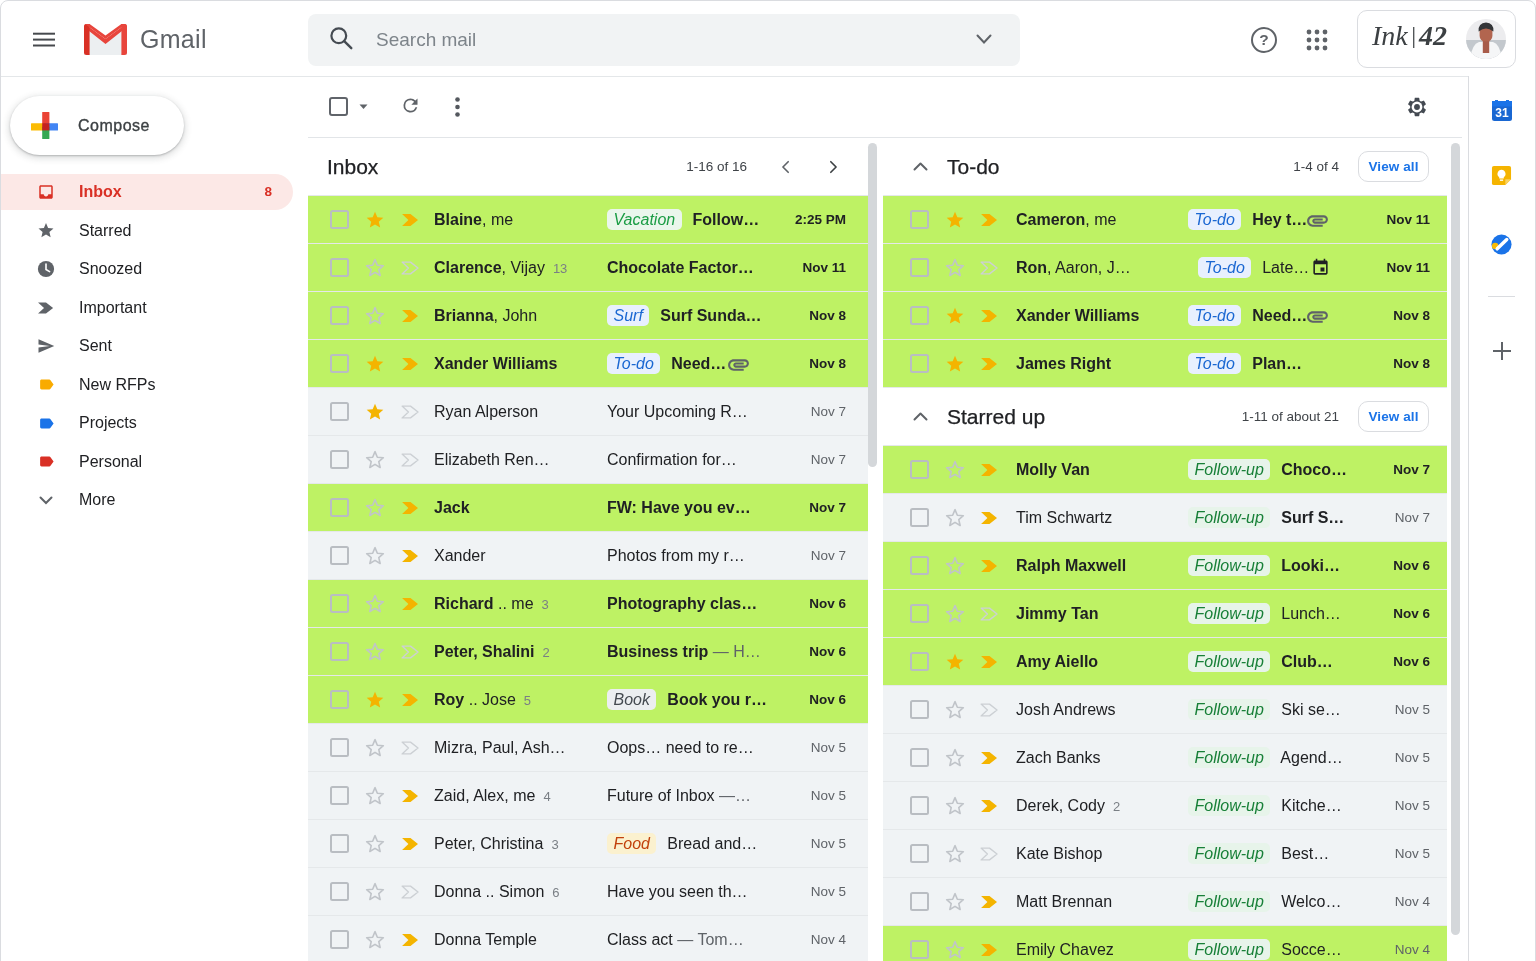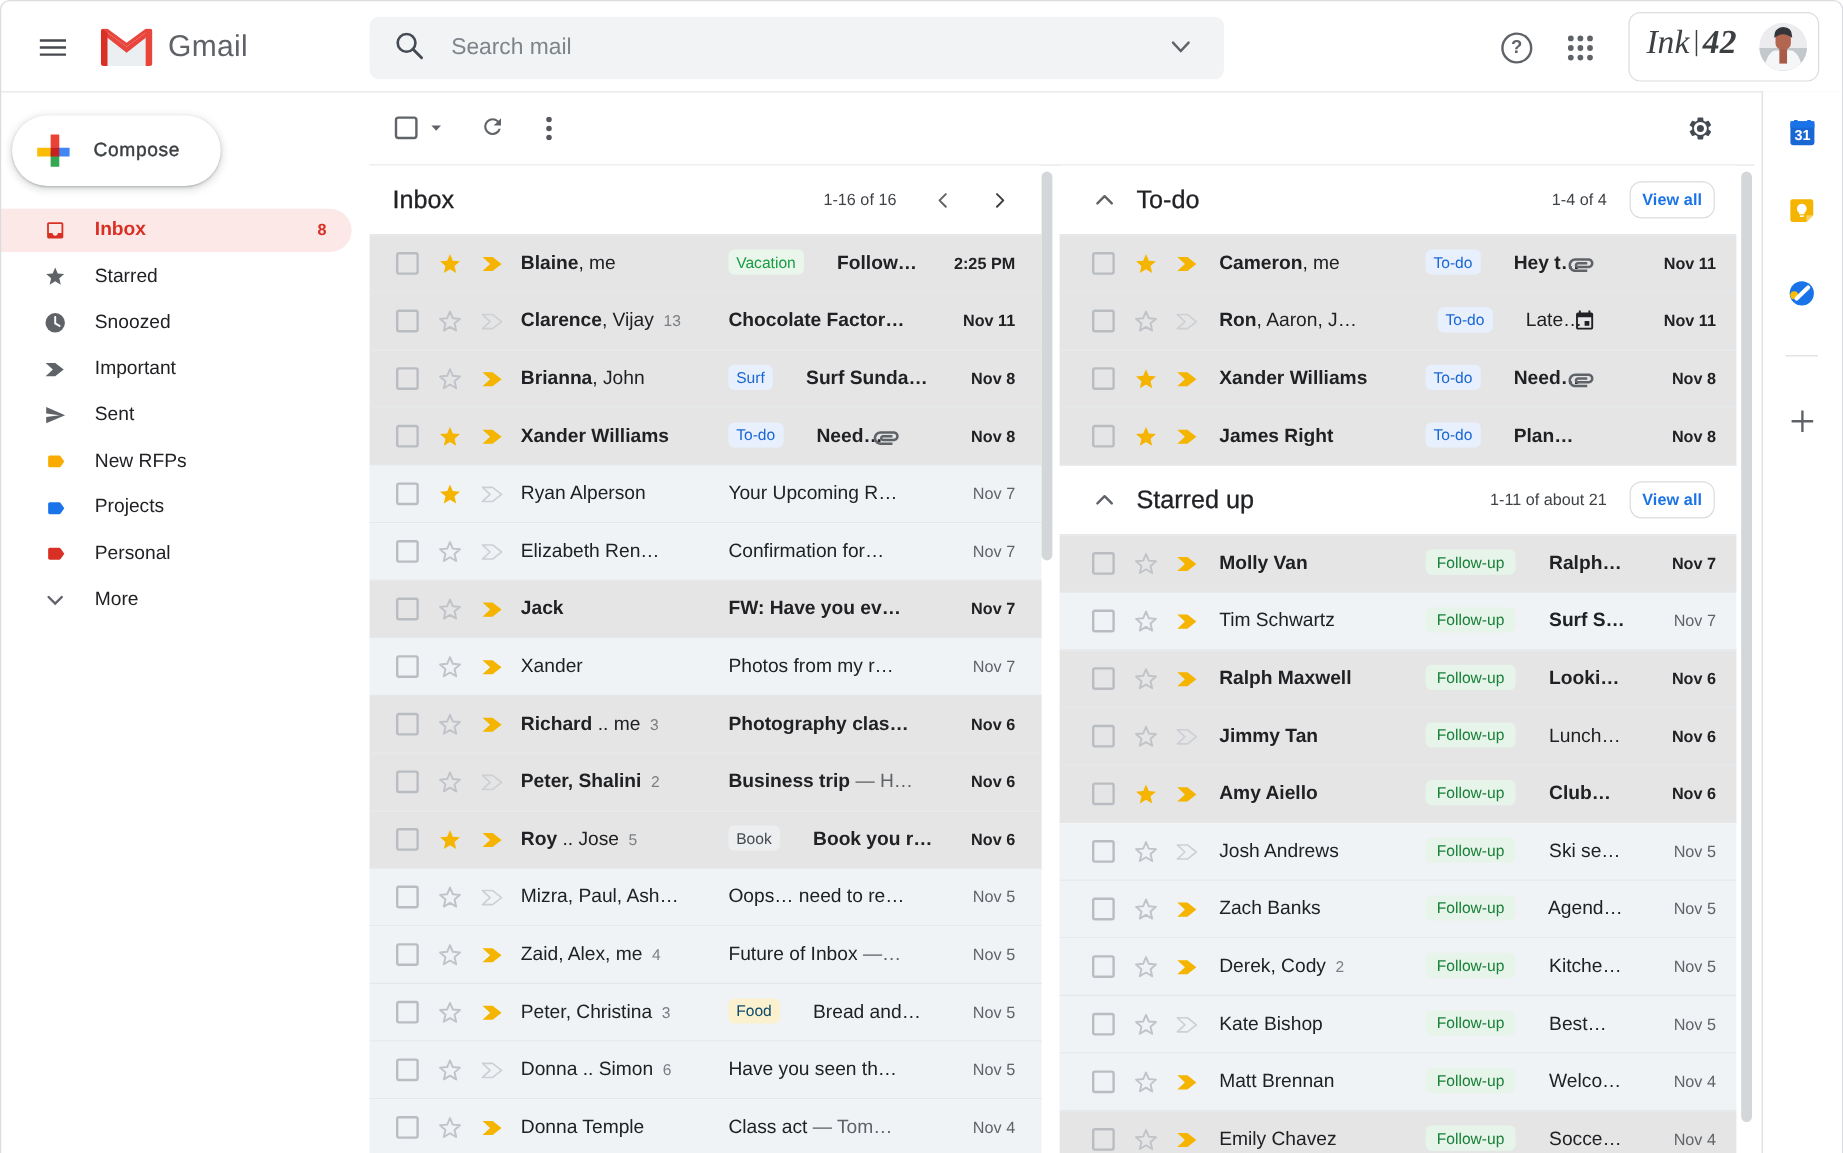--- a/index.html
+++ b/index.html
@@ -24,34 +24,34 @@
 .navrow .lbl{position:absolute;left:79px;top:0;}
 .navpill{position:absolute;left:0;top:1px;width:293px;height:36px;border-radius:0 18px 18px 0;background:#fce8e6;}
 .badge{position:absolute;right:34px;top:0;font-size:13.5px;font-weight:700;color:#d93025;}
 
 .pane{background:#fff;}
 .phead{position:relative;height:57px;border-bottom:1px solid #e5e8ea;}
 .ptitle{position:absolute;top:0;height:57px;line-height:57px;font-size:21px;color:#202124;font-weight:400;letter-spacing:0;-webkit-text-stroke:.25px #202124;}
 .pcount{position:absolute;top:0;height:57px;line-height:57px;font-size:13.5px;color:#3f4348;}
 .viewall{position:absolute;top:13px;width:69px;height:29px;border:1px solid #dadce0;border-radius:10px;
  text-align:center;line-height:29px;font-size:13.5px;font-weight:700;color:#1a73e8;letter-spacing:.1px;}
-.row{position:relative;height:47px;border-bottom:1px solid #e5e8ea;background:#e5e5e5;white-space:nowrap;}
+.row{position:relative;height:47px;border-bottom:1px solid #e5e8ea;background:#bef264;white-space:nowrap;}
 .row.read{background:#f0f3f5;}
 .cb{position:absolute;left:22px;top:14px;width:15px;height:15px;border:2px solid #b9bdc2;border-radius:2.5px;}
 .st{position:absolute;left:57px;top:14px;}
 .im{position:absolute;left:93px;top:17px;}
 .todo .cb{left:27px;}
 .todo .st{left:62px;}
 .todo .im{left:97px;}
 .sender{position:absolute;top:0;height:47px;line-height:47px;font-size:16px;color:#202124;}
 .subj{position:absolute;top:0;height:47px;line-height:47px;font-size:16px;color:#202124;}
 .b{font-weight:700;}
 .gy{color:#5f6368;font-weight:400;}
 .cnt{font-size:13px;color:#7a7f85;font-weight:400;}
-.chip{display:inline-block;height:21px;line-height:21.5px;border-radius:5px;padding:0 6.5px;font-size:13px;vertical-align:middle;position:relative;top:-1.5px;margin-right:19px;}
+.chip{display:inline-block;height:21px;line-height:21.5px;border-radius:5px;padding:0 6.5px;font-size:16px;vertical-align:middle;position:relative;top:-1.5px;margin-right:2px;font-style:italic;}
 .date{position:absolute;top:0;height:47px;line-height:47px;font-size:13.5px;font-weight:700;color:#202124;text-align:right;}
 .date.gy{font-weight:400;color:#5f6368;}
 .icattach{position:absolute;top:11.5px;}
 
 .sbar{width:9px;border-radius:5px;background:#d4d7da;}
 
 .spanel{left:1468px;top:76px;width:68px;height:885px;border-left:1px solid #dadce0;background:#fff;}
 </style></head><body>
 
 <div class="abs hdr"></div>
@@ -388,21 +388,21 @@
     </div>
     <div class="row read">
       <div class="cb"></div>
       <span class="st"><svg width="20" height="20" viewBox="0 0 20 20">
           <path d="M10 14.39 15.15 17.5l-1.37-5.86L18.33 7.7l-5.99-.51L10 1.67 7.66 7.19l-5.99.51 4.55 3.94L4.85 17.5z" fill="none" stroke="#c0c4c9" stroke-width="1.6" stroke-linejoin="round"></path>
         </svg></span>
       <span class="im"><svg width="19" height="14" viewBox="0 0 21 15">
           <path d="M1.2 1h9.3l8.3 6.5-8.3 6.5H1.2l7-6.5z" fill="#f4b400"></path>
         </svg></span>
       <span class="sender" style="left:126px;">Peter, Christina <span class="cnt">3</span></span>
-      <span class="subj" style="left:299px;"><span class="chip" style="color:#0c4a6e;background:#fbf1cf;">Food</span>&nbsp; Bread and…</span>
+      <span class="subj" style="left:299px;"><span class="chip" style="color:#c2410c;background:#fbf1cf;">Food</span>&nbsp; Bread and…</span>
       <span class="date gy" style="right:22px;width:70px;">Nov 5</span>
     </div>
     <div class="row read">
       <div class="cb"></div>
       <span class="st"><svg width="20" height="20" viewBox="0 0 20 20">
           <path d="M10 14.39 15.15 17.5l-1.37-5.86L18.33 7.7l-5.99-.51L10 1.67 7.66 7.19l-5.99.51 4.55 3.94L4.85 17.5z" fill="none" stroke="#c0c4c9" stroke-width="1.6" stroke-linejoin="round"></path>
         </svg></span>
       <span class="im"><svg width="19" height="14" viewBox="0 0 21 15">
           <path d="M1.2 1h9.3l8.3 6.5-8.3 6.5H1.2l7-6.5z" fill="none" stroke="#ccd0d4" stroke-width="1.5" stroke-linejoin="round"></path>
         </svg></span>
@@ -500,21 +500,21 @@
     </div>
 <div class="row todo">
       <div class="cb"></div>
       <span class="st"><svg width="20" height="20" viewBox="0 0 20 20">
           <path d="M10 14.39 15.15 17.5l-1.37-5.86L18.33 7.7l-5.99-.51L10 1.67 7.66 7.19l-5.99.51 4.55 3.94L4.85 17.5z" fill="none" stroke="#c0c4c9" stroke-width="1.6" stroke-linejoin="round"></path>
         </svg></span>
       <span class="im"><svg width="19" height="14" viewBox="0 0 21 15">
           <path d="M1.2 1h9.3l8.3 6.5-8.3 6.5H1.2l7-6.5z" fill="#f4b400"></path>
         </svg></span>
       <span class="sender" style="left:133px;"><span class="b">Molly Van</span></span>
-      <span class="subj" style="left:305px;"><span class="chip" style="color:#188038;background:#e7f4ea;min-width:62px;text-align:center;">Follow-up</span>&nbsp; <span class="b">Ralph…</span></span>
+      <span class="subj" style="left:305px;"><span class="chip" style="color:#188038;background:#e7f4ea;min-width:62px;text-align:center;">Follow-up</span>&nbsp; <span class="b">Choco…</span></span>
       <span class="date" style="right:17px;width:70px;">Nov 7</span>
     </div>
     <div class="row read todo">
       <div class="cb"></div>
       <span class="st"><svg width="20" height="20" viewBox="0 0 20 20">
           <path d="M10 14.39 15.15 17.5l-1.37-5.86L18.33 7.7l-5.99-.51L10 1.67 7.66 7.19l-5.99.51 4.55 3.94L4.85 17.5z" fill="none" stroke="#c0c4c9" stroke-width="1.6" stroke-linejoin="round"></path>
         </svg></span>
       <span class="im"><svg width="19" height="14" viewBox="0 0 21 15">
           <path d="M1.2 1h9.3l8.3 6.5-8.3 6.5H1.2l7-6.5z" fill="#f4b400"></path>
         </svg></span>

